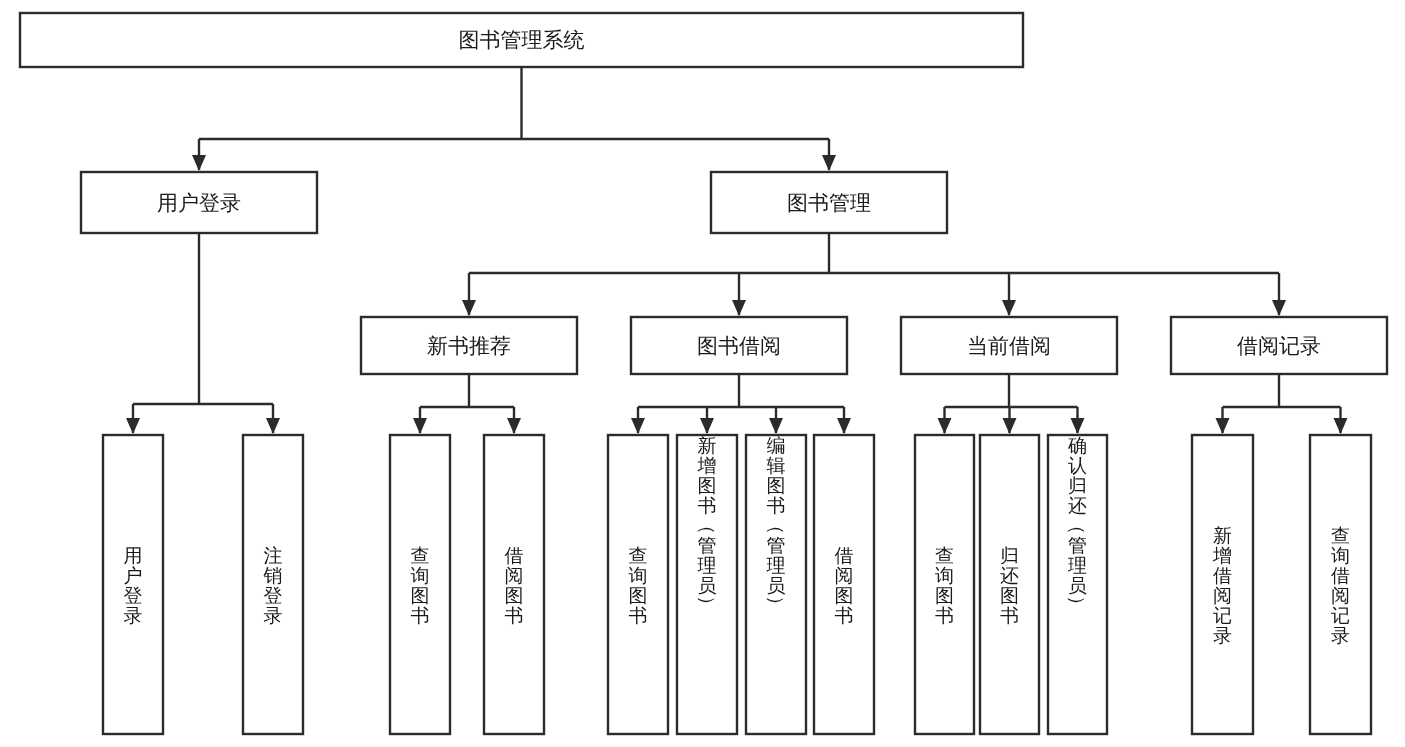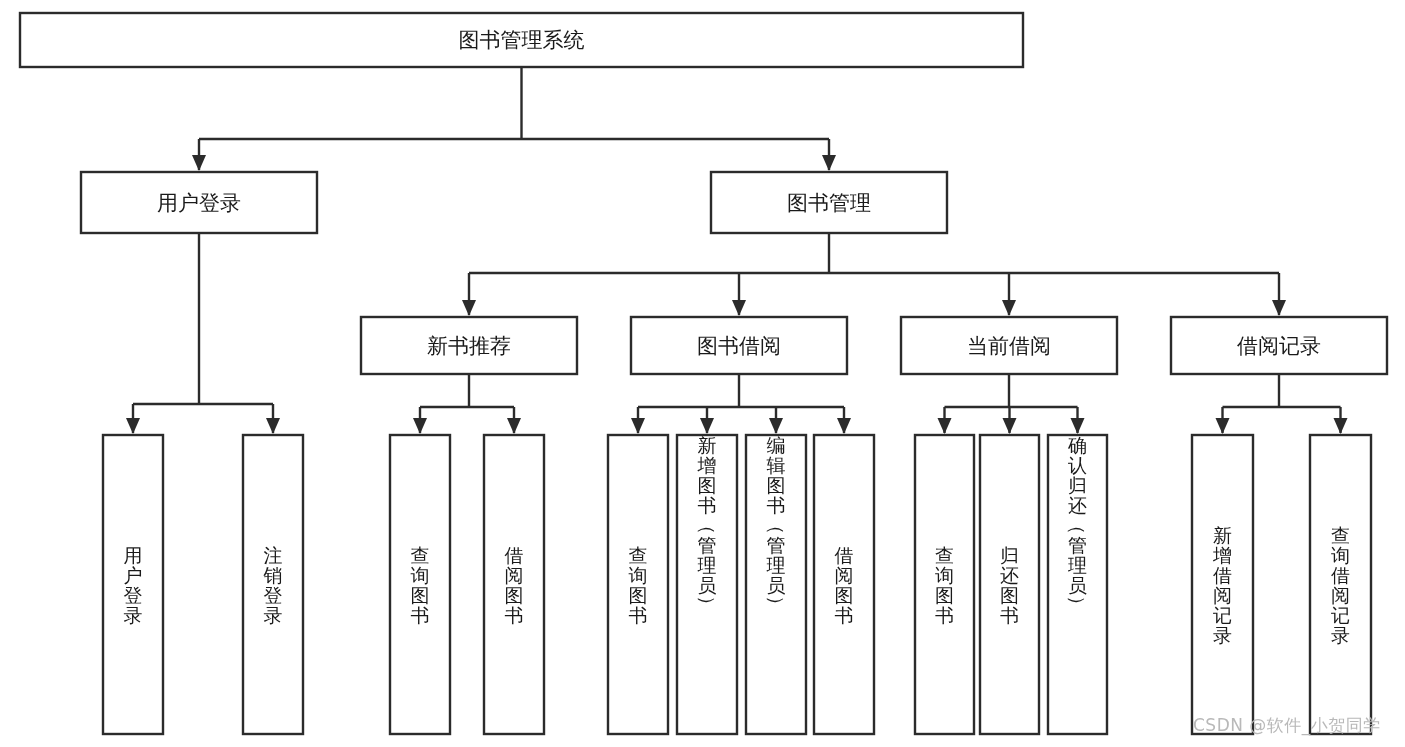--- a/index.html
+++ b/index.html
@@ -183,15 +183,14 @@
       <div class="leaf-label" style="left: 677px; top: 435px; width: 60px; height: 299px; justify-content: flex-start;"><span class="ch">新</span><span class="ch">增</span><span class="ch">图</span><span class="ch">书</span><span class="ch paren">（</span><span class="ch">管</span><span class="ch">理</span><span class="ch">员</span><span class="ch paren">）</span></div>
       <div class="leaf-label" style="left: 746px; top: 435px; width: 60px; height: 299px; justify-content: flex-start;"><span class="ch">编</span><span class="ch">辑</span><span class="ch">图</span><span class="ch">书</span><span class="ch paren">（</span><span class="ch">管</span><span class="ch">理</span><span class="ch">员</span><span class="ch paren">）</span></div>
       <div class="leaf-label" style="left: 814px; top: 435px; width: 60px; height: 299px;"><span class="ch">借</span><span class="ch">阅</span><span class="ch">图</span><span class="ch">书</span></div>
       <div class="leaf-label" style="left: 915px; top: 435px; width: 59px; height: 299px;"><span class="ch">查</span><span class="ch">询</span><span class="ch">图</span><span class="ch">书</span></div>
       <div class="leaf-label" style="left: 980px; top: 435px; width: 59px; height: 299px;"><span class="ch">归</span><span class="ch">还</span><span class="ch">图</span><span class="ch">书</span></div>
       <div class="leaf-label" style="left: 1048px; top: 435px; width: 59px; height: 299px; justify-content: flex-start;"><span class="ch">确</span><span class="ch">认</span><span class="ch">归</span><span class="ch">还</span><span class="ch paren">（</span><span class="ch">管</span><span class="ch">理</span><span class="ch">员</span><span class="ch paren">）</span></div>
       <div class="leaf-label" style="left: 1192px; top: 435px; width: 61px; height: 299px;"><span class="ch">新</span><span class="ch">增</span><span class="ch">借</span><span class="ch">阅</span><span class="ch">记</span><span class="ch">录</span></div>
       <div class="leaf-label" style="left: 1310px; top: 435px; width: 61px; height: 299px;"><span class="ch">查</span><span class="ch">询</span><span class="ch">借</span><span class="ch">阅</span><span class="ch">记</span><span class="ch">录</span></div>
     </div>
 
-  <div class="watermark" style="left:1193px; top:714px;">CSDN @软件_小贺同学</div>
 
 </div>
 
 </body></html>

